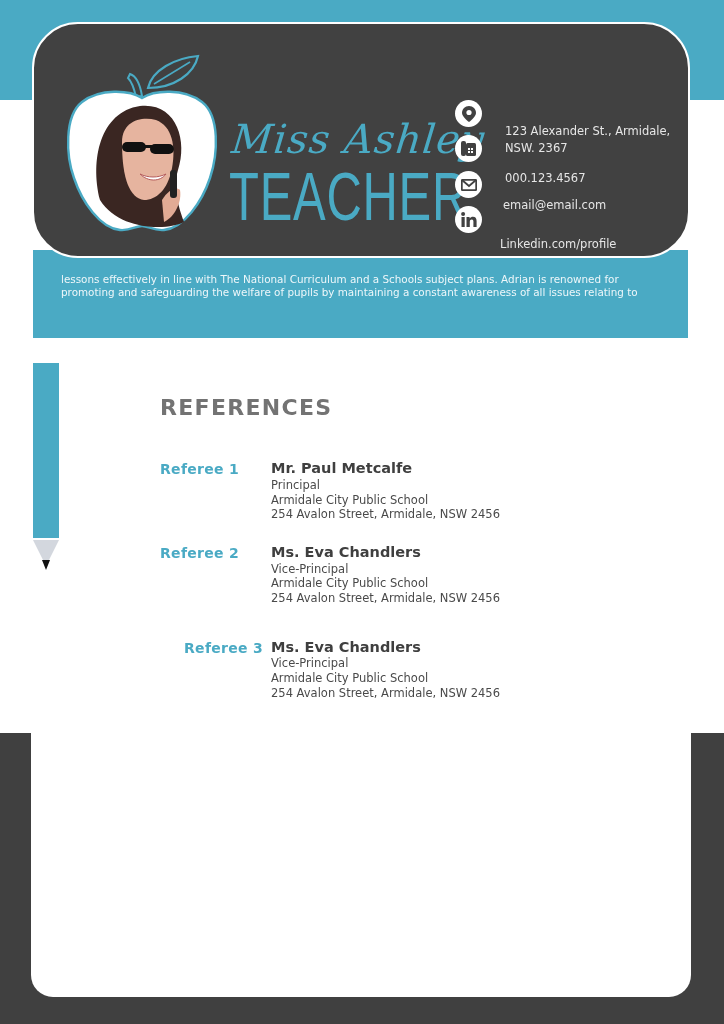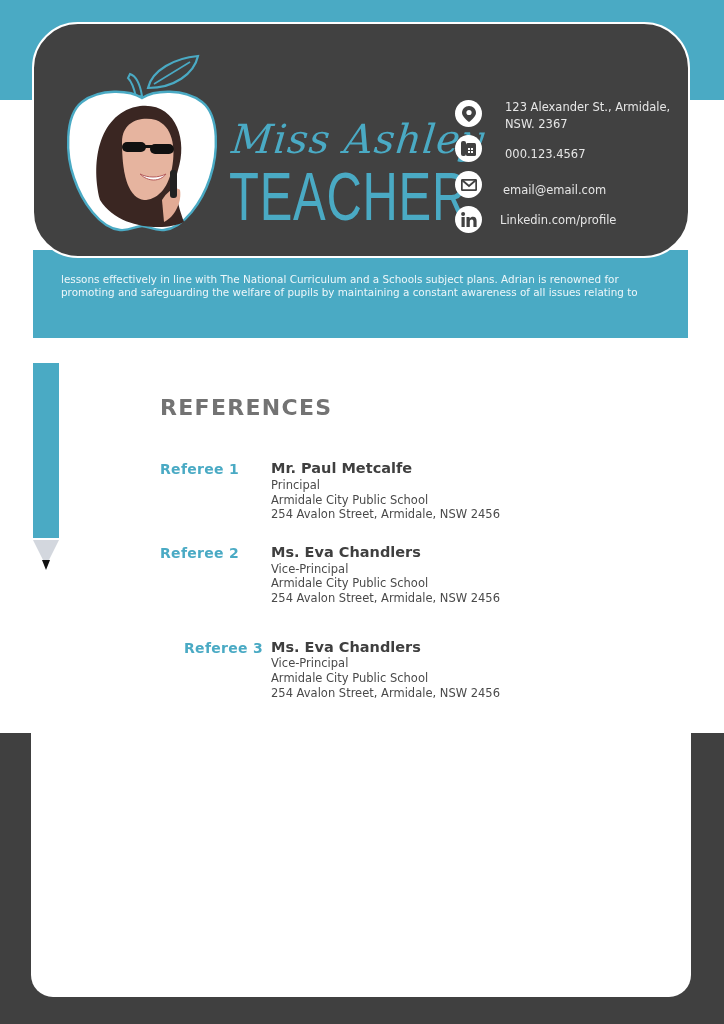--- a/index.html
+++ b/index.html
@@ -29,21 +29,21 @@
       letter-spacing: 1px; line-height: 1;
     }
 
     .contact { position: absolute; left: 455px; }
     .contact .ic {
       position: absolute; left: 0; width: 27px; height: 27px; border-radius: 50%;
       background: #ffffff; display: flex; align-items: center; justify-content: center;
     }
     .contact .txt {
       position: absolute; font-family: "DejaVu Sans", sans-serif; font-size: 11.5px;
-      color: #e6e6e6; white-space: nowrap; line-height: 17px;
+      color: #e6e6e6; white-space: nowrap; line-height: 17px; margin-top: 24px;
     }
 
     .summary {
       position: absolute; left: 61px; top: 273px; width: 615px;
       font-family: "DejaVu Sans", sans-serif; font-size: 10.4px; line-height: 12.6px;
       color: #eef7fa;
     }
 
     .pencil-body { position: absolute; left: 33px; top: 363px; width: 26px; height: 175px; background: #4aaac4; }
     .pencil-tip { position: absolute; left: 33px; top: 540px; width: 26px; height: 30px; }
@@ -128,21 +128,21 @@
       </svg>
   </div>
   <div class="txt" style="left:50px; top:146px;">000.123.4567</div>
 
   <div class="ic" style="top:171px;">
     <svg width="16" height="12" viewBox="0 0 16 12">
         <rect x="0.8" y="0.8" width="14.4" height="10.4" rx="1" fill="none" stroke="#414141" stroke-width="1.8"></rect>
         <path d="M1 1 L8 7 L15 1" fill="none" stroke="#414141" stroke-width="1.8"></path>
       </svg>
   </div>
-  <div class="txt" style="left:48px; top:182px;text-align:right;">email@email.com</div>
+  <div class="txt" style="left:48px; top:173px;text-align:right;">email@email.com</div>
 
   <div class="ic" style="top:206px;">
     <svg width="16" height="15" viewBox="0 0 16 15">
         <rect x="0.5" y="5" width="3.2" height="10" fill="#414141"></rect>
         <circle cx="2.1" cy="2" r="2" fill="#414141"></circle>
         <path d="M5.5 5 H8.6 V6.6 C9.4 5.3 10.6 4.8 12 4.8 C14.4 4.8 15.6 6.3 15.6 9 V15 H12.4 V9.6 C12.4 8.3 11.9 7.6 10.8 7.6 C9.6 7.6 8.8 8.4 8.8 9.8 V15 H5.5 Z" fill="#414141"></path>
       </svg>
   </div>
   <div class="txt" style="left:45px; top:212px;">Linkedin.com/profile</div>
 </div>

